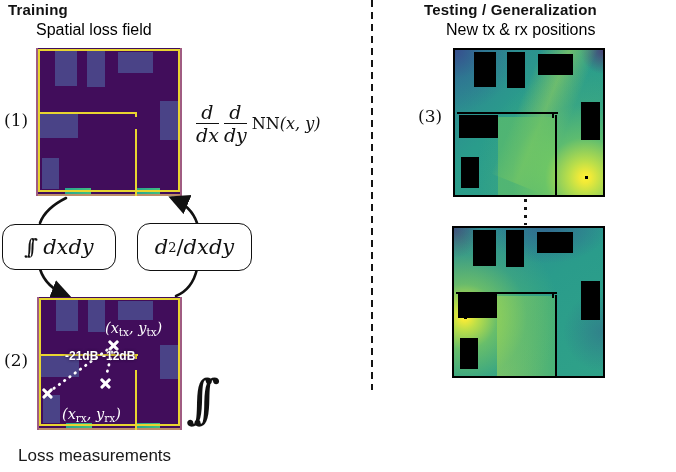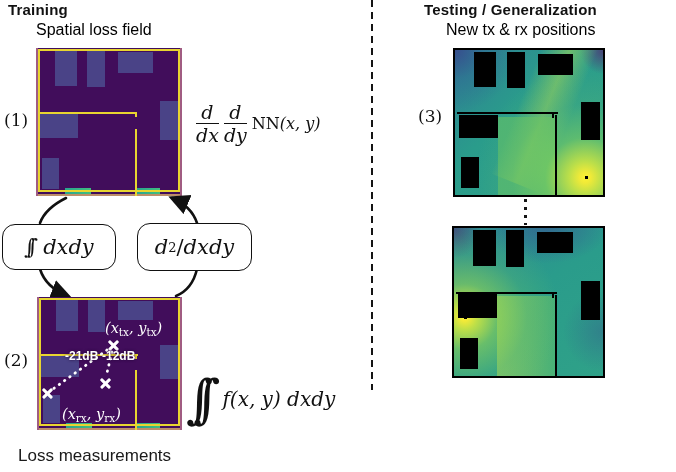--- a/index.html
+++ b/index.html
@@ -225,19 +225,18 @@
     <div class="ob o5"></div>
     <div class="ob o6"></div>
     <div class="wallh"></div>
     <div class="wallstub"></div>
     <div class="wallv"></div>
     <div class="dot"></div>
   </div>
 
   <div class="abs math" style="left:186px;top:370px;display:flex;align-items:flex-start;">
     <span class="ii rm" style="font-size:52px;line-height:58px;">∫∫</span>
-    <span class="it" style="font-size:20px;margin-top:17px;margin-left:2px;">f(x, y) dxdy</span>
     <div style="margin-top:17px;margin-left:9px;font-size:20px;line-height:31px;white-space:nowrap;">
     </div>
   </div>
 
 
 </div>
 
 </body></html>

